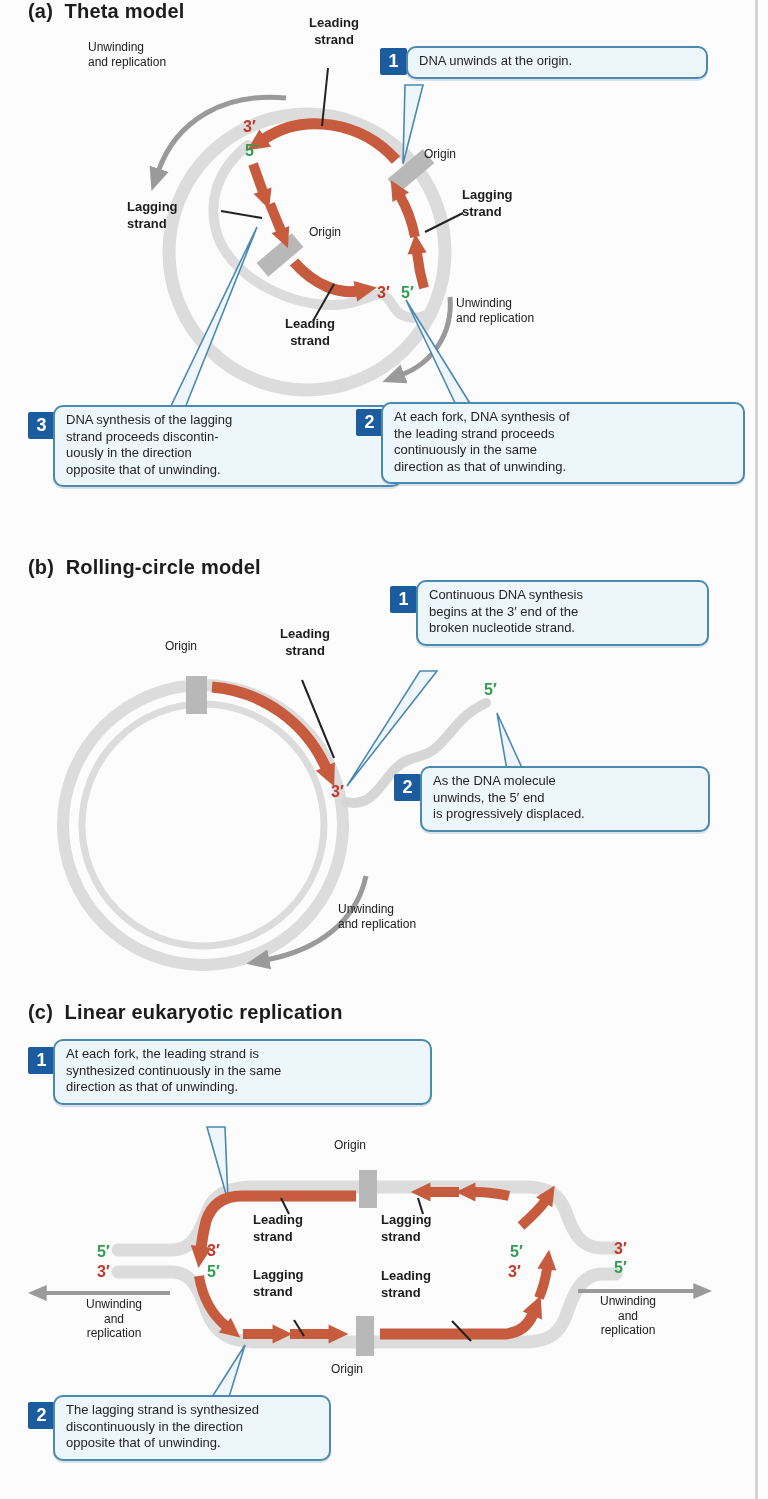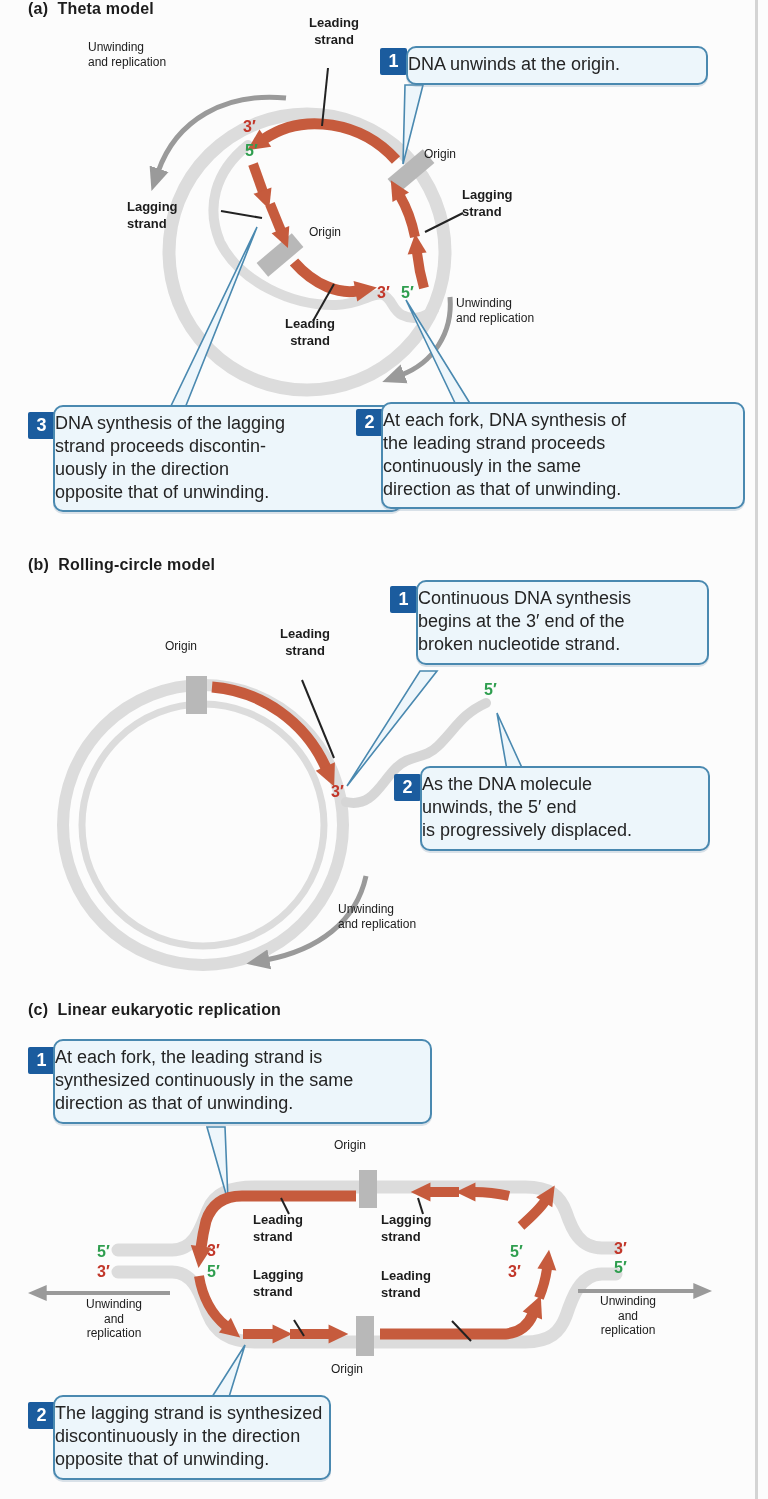--- a/index.html
+++ b/index.html
@@ -4,30 +4,30 @@
 <style>
   * { margin:0; padding:0; box-sizing:border-box; }
   html,body { background:#ffffff; }
   .page {
     position:relative; width:768px; height:1499px; margin:0 auto;
     background:#fcfcfc; overflow:hidden;
     font-family:"Liberation Sans","DejaVu Sans",sans-serif; color:#1c1c1c;
   }
   .page-edge { position:absolute; left:755px; top:0; width:3px; height:1499px; background:#d4d4d4; }
   svg.layer { position:absolute; left:0; top:0; }
-  .title { position:absolute; font-weight:bold; font-size:16px; white-space:pre; letter-spacing:.2px; }
+  .title { position:absolute; font-weight:bold; font-size:20px; white-space:pre; letter-spacing:.2px; }
   .lbl { position:absolute; white-space:pre-line; font-size:12px; line-height:1.22; }
   .lbl.bold { font-size:13px; font-weight:bold; line-height:1.33; }
   .center { text-align:center; }
   .prime { position:absolute; font-size:16px; font-weight:bold; white-space:pre; }
   .red { color:#c2372a; }
   .green { color:#2f9e4f; }
   .callout {
     position:absolute; background:#edf6fb; border:2px solid #4a89b0; border-radius:10px;
-    padding:5px 0 7px; font-size:18px; line-height:1.27; white-space:pre-line; color:#242424;
+    padding:5px 11px 7px; font-size:13px; line-height:1.27; white-space:pre-line; color:#242424;
     box-shadow:0 2px 0 rgba(110,145,170,.25);
   }
   .badge {
     position:absolute; width:27px; height:27px; background:#1b5c9e; color:#ffffff;
     font-weight:bold; font-size:18px; display:flex; align-items:center; justify-content:center;
     border-radius:2px;
   }
 </style>
 </head>
 <body>

